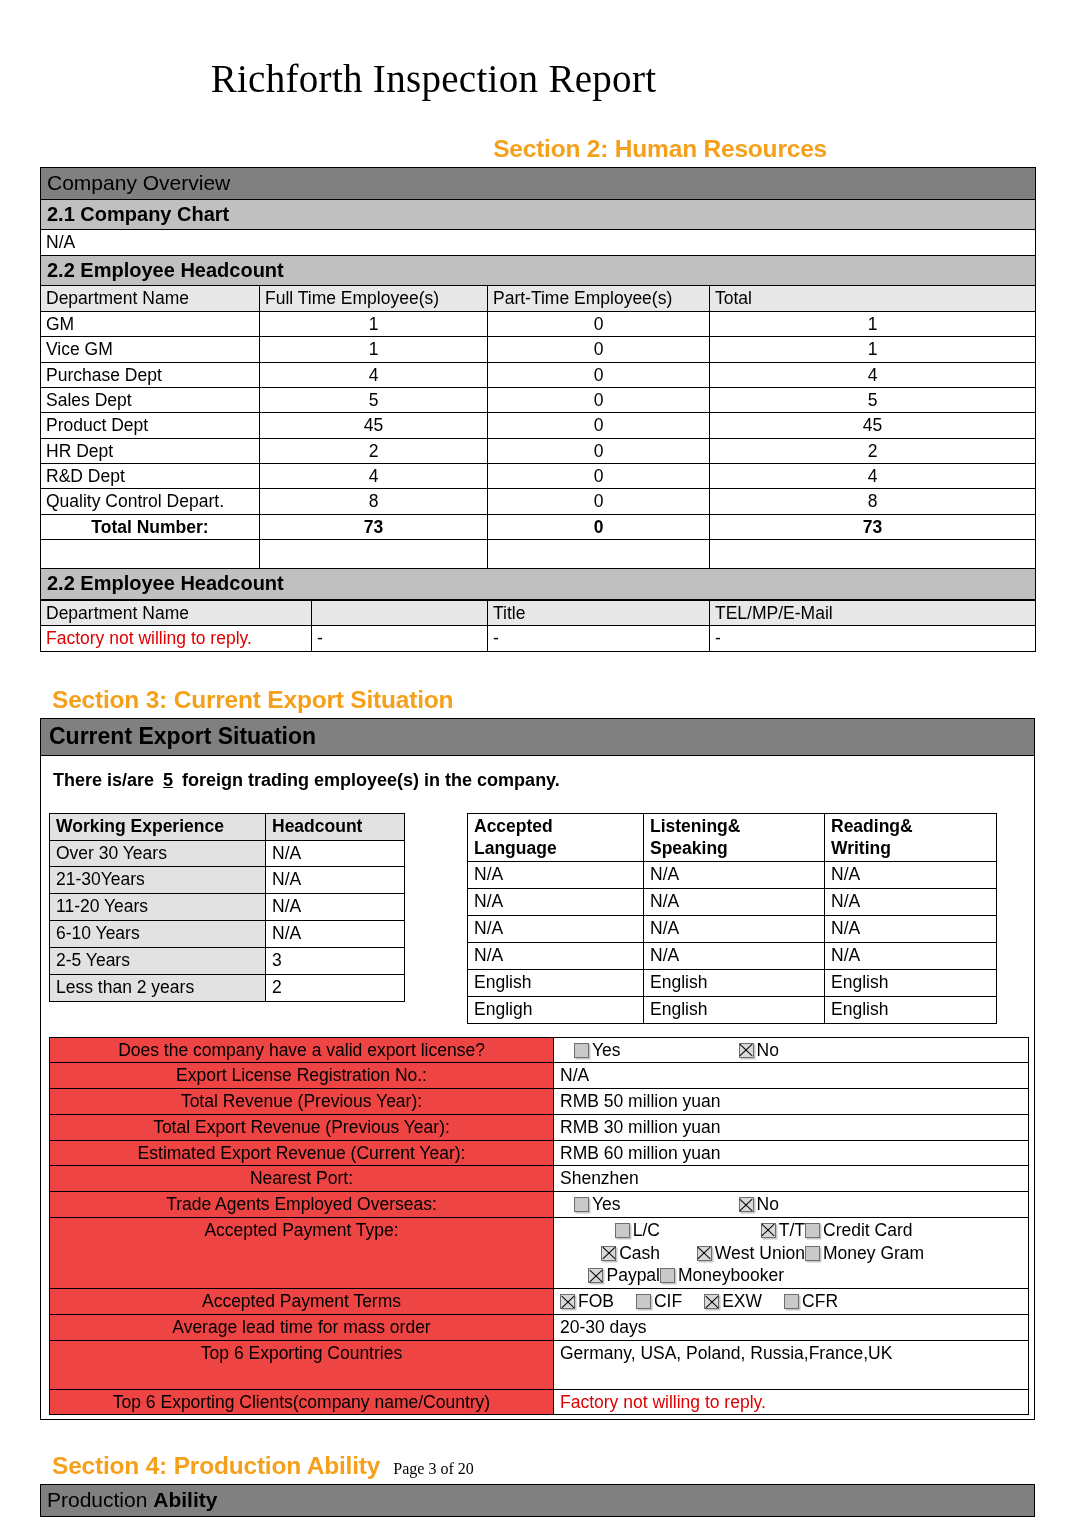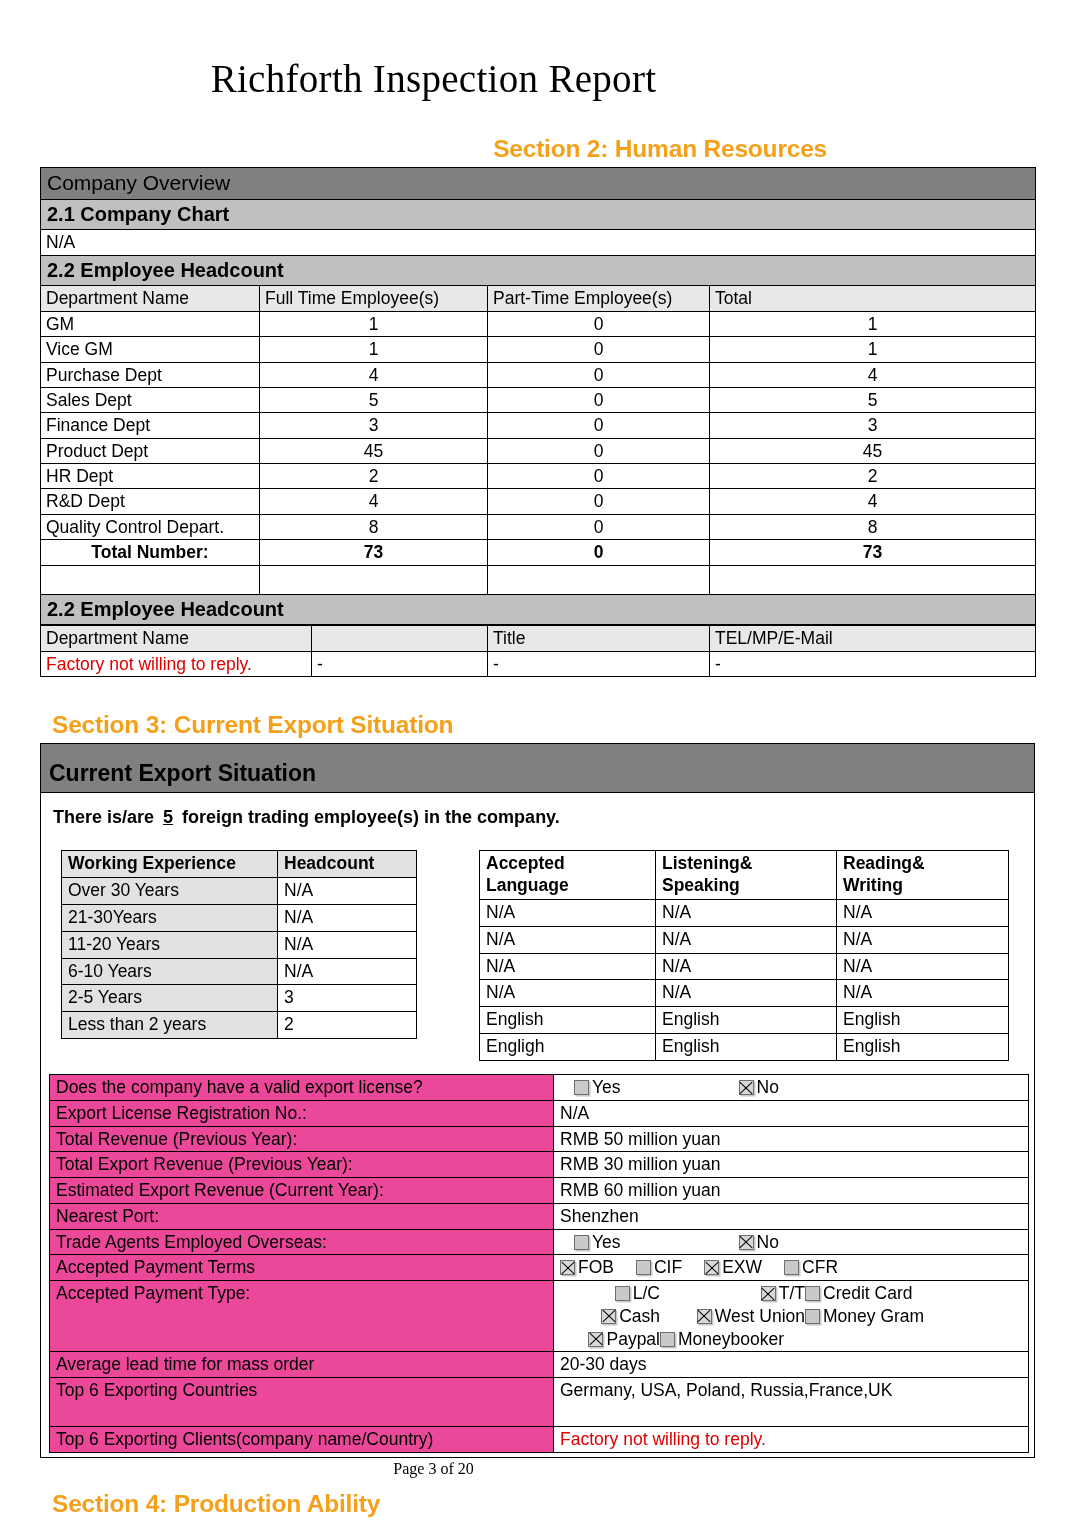--- a/index.html
+++ b/index.html
@@ -89,21 +89,21 @@
   .export-box {
     width: 995px;
     border: 1px solid #000000;
     box-sizing: border-box;
     background: #ffffff;
   }
   .export-title {
     background: #808080;
     font-size: 23px;
     font-weight: bold;
-    padding: 16px 8px 5px 8px;
+    padding: 4px 8px 5px 8px;
     border-bottom: 1px solid #000000;
   }
   .export-body {
     padding: 14px 8px 4px 8px;
   }
   .sentence {
     font-size: 18px;
     font-weight: bold;
     padding-left: 4px;
     margin-bottom: 22px;
@@ -115,21 +115,20 @@
   }
   .exp-split {
     display: flex;
     align-items: flex-start;
     width: 100%;
   }
   table.exp-left {
     border-collapse: collapse;
     width: 355px;
     table-layout: fixed;
-    margin-left: 12px;
   }
   table.exp-right {
     border-collapse: collapse;
     width: 529px;
     table-layout: fixed;
   }
   .exp-gap { width: 62px; }
   table.exp-left td, table.exp-right td {
     border: 1px solid #000000;
     font-size: 17.5px;
@@ -159,21 +158,22 @@
     border: 1px solid #000000;
     font-size: 17.5px;
     padding: 1px 6px;
     line-height: 1.3;
     vertical-align: top;
     background: #ffffff;
     white-space: nowrap;
     overflow: hidden;
   }
   table.kv td.k {
-    background: #ec4899;
+    background: #ef4444;
+    text-align: center;
   }
   
   .cb {
     display: inline-block;
     width: 15px;
     height: 15px;
     border: 1px solid #6e6e6e;
     background: #c9c9c9;
     box-shadow: 1.5px 1.5px 0 0 #c8c8c8;
     vertical-align: -2px;
@@ -273,26 +273,20 @@
         <td class="ctr">0</td>
         <td class="ctr">4</td>
       </tr>
       <tr>
         <td>Sales Dept</td>
         <td class="ctr">5</td>
         <td class="ctr">0</td>
         <td class="ctr">5</td>
       </tr>
       <tr>
-        <td>Finance Dept</td>
-        <td class="ctr">3</td>
-        <td class="ctr">0</td>
-        <td class="ctr">3</td>
-      </tr>
-      <tr>
         <td>Product Dept</td>
         <td class="ctr">45</td>
         <td class="ctr">0</td>
         <td class="ctr">45</td>
       </tr>
       <tr>
         <td>HR Dept</td>
         <td class="ctr">2</td>
         <td class="ctr">0</td>
         <td class="ctr">2</td>
@@ -475,43 +469,43 @@
             <td>RMB 60 million yuan</td>
           </tr>
           <tr>
             <td class="k">Nearest Port:</td>
             <td>Shenzhen</td>
           </tr>
           <tr>
             <td class="k">Trade Agents Employed Overseas:</td>
             <td>
               <span class="opt yn-yes"><span class="cb"></span><span>Yes</span></span><span class="opt yn-no"><span class="cb on"></span><span>No</span></span>
-            </td>
-          </tr>
-          <tr>
-            <td class="k">Accepted Payment Terms</td>
-            <td class="terms">
-              <span class="opt"><span class="cb on"></span><span>FOB</span></span><span class="opt"><span class="cb"></span><span>CIF</span></span><span class="opt"><span class="cb on"></span><span>EXW</span></span><span class="opt"><span class="cb"></span><span>CFR</span></span>
             </td>
           </tr>
           <tr>
             <td class="k">Accepted Payment Type:</td>
             <td class="ptype-row">
               <div>
                 <span class="opt w-lc"><span class="cb"></span><span>L/C</span></span><span class="opt w-tt"><span class="cb on"></span><span>T/T</span></span><span class="opt"><span class="cb"></span><span>Credit Card</span></span>
               </div>
               <div>
                 <span class="opt w-cash"><span class="cb on"></span><span>Cash</span></span><span class="opt w-wu"><span class="cb on"></span><span>West Union</span></span><span class="opt"><span class="cb"></span><span>Money Gram</span></span>
               </div>
               <div>
                 <span class="opt w-pp"><span class="cb on"></span><span>Paypal</span></span><span class="opt"><span class="cb"></span><span>Moneybooker</span></span>
               </div>
             </td>
           </tr>
           <tr>
+            <td class="k">Accepted Payment Terms</td>
+            <td class="terms">
+              <span class="opt"><span class="cb on"></span><span>FOB</span></span><span class="opt"><span class="cb"></span><span>CIF</span></span><span class="opt"><span class="cb on"></span><span>EXW</span></span><span class="opt"><span class="cb"></span><span>CFR</span></span>
+            </td>
+          </tr>
+          <tr>
             <td class="k">Average lead time for mass order</td>
             <td>20-30 days</td>
           </tr>
           <tr>
             <td class="k" style="height:46px">Top 6 Exporting Countries</td>
             <td>Germany, USA, Poland, Russia,France,UK</td>
           </tr>
           <tr>
             <td class="k">Top 6 Exporting Clients(company name/Country)</td>
             <td class="red">Factory not willing to reply.</td>

